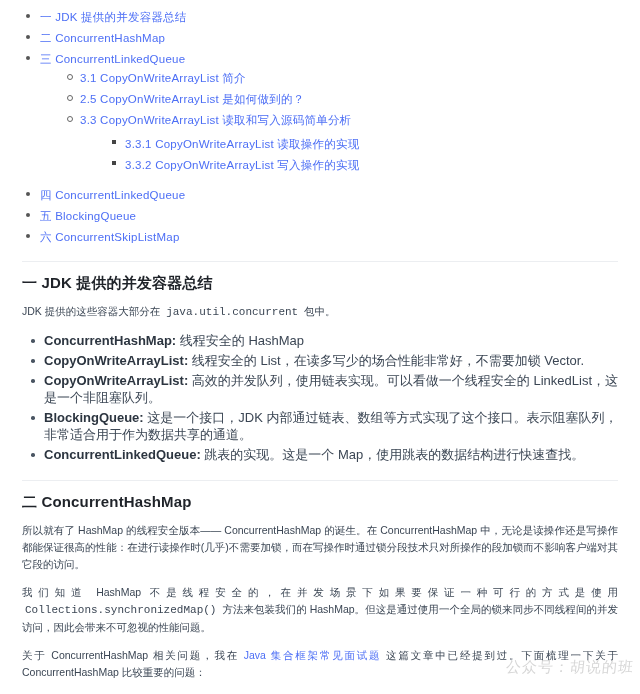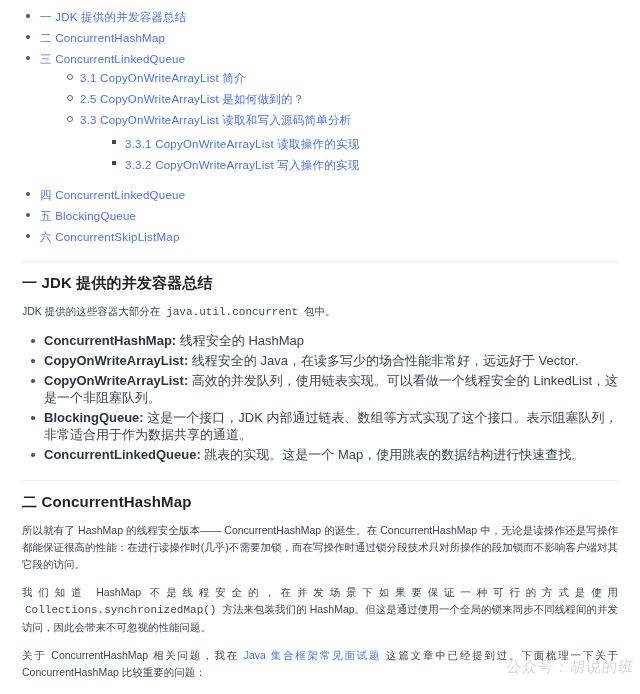--- a/index.html
+++ b/index.html
@@ -142,21 +142,21 @@
 
     </ul>
   </nav>
 
   <h2 class="sec">一 JDK 提供的并发容器总结</h2>
 
   <p class="para"><span>JDK 提供的这些容器大部分在 </span><code class="inline">java.util.concurrent</code><span> 包中。</span></p>
 
   <ul class="body-list">
     <li><span class="strong-term">ConcurrentHashMap:</span><span> 线程安全的 HashMap</span></li>
-    <li><span class="strong-term">CopyOnWriteArrayList:</span><span> 线程安全的 Java，在读多写少的场合性能非常好，远远好于 Vector.</span></li>
+    <li><span class="strong-term">CopyOnWriteArrayList:</span><span> 线程安全的 List，在读多写少的场合性能非常好，不需要加锁 Vector.</span></li>
     <li><span class="strong-term">CopyOnWriteArrayList:</span><span> 高效的并发队列，使用链表实现。可以看做一个线程安全的 LinkedList，这是一个非阻塞队列。</span></li>
     <li><span class="strong-term">BlockingQueue:</span><span> 这是一个接口，JDK 内部通过链表、数组等方式实现了这个接口。表示阻塞队列，非常适合用于作为数据共享的通道。</span></li>
     <li><span class="strong-term">ConcurrentLinkedQueue:</span><span> 跳表的实现。这是一个 Map，使用跳表的数据结构进行快速查找。</span></li>
   </ul>
 
   <h2 class="sec">二 ConcurrentHashMap</h2>
 
   <p class="para">所以就有了 HashMap 的线程安全版本—— ConcurrentHashMap 的诞生。在 ConcurrentHashMap 中，无论是读操作还是写操作都能保证很高的性能：在进行读操作时(几乎)不需要加锁，而在写操作时通过锁分段技术只对所操作的段加锁而不影响客户端对其它段的访问。</p>
 
   <p class="para"><span>我们知道 HashMap 不是线程安全的，在并发场景下如果要保证一种可行的方式是使用 </span><code class="inline">Collections.synchronizedMap()</code><span> 方法来包装我们的 HashMap。但这是通过使用一个全局的锁来同步不同线程间的并发访问，因此会带来不可忽视的性能问题。</span></p>

